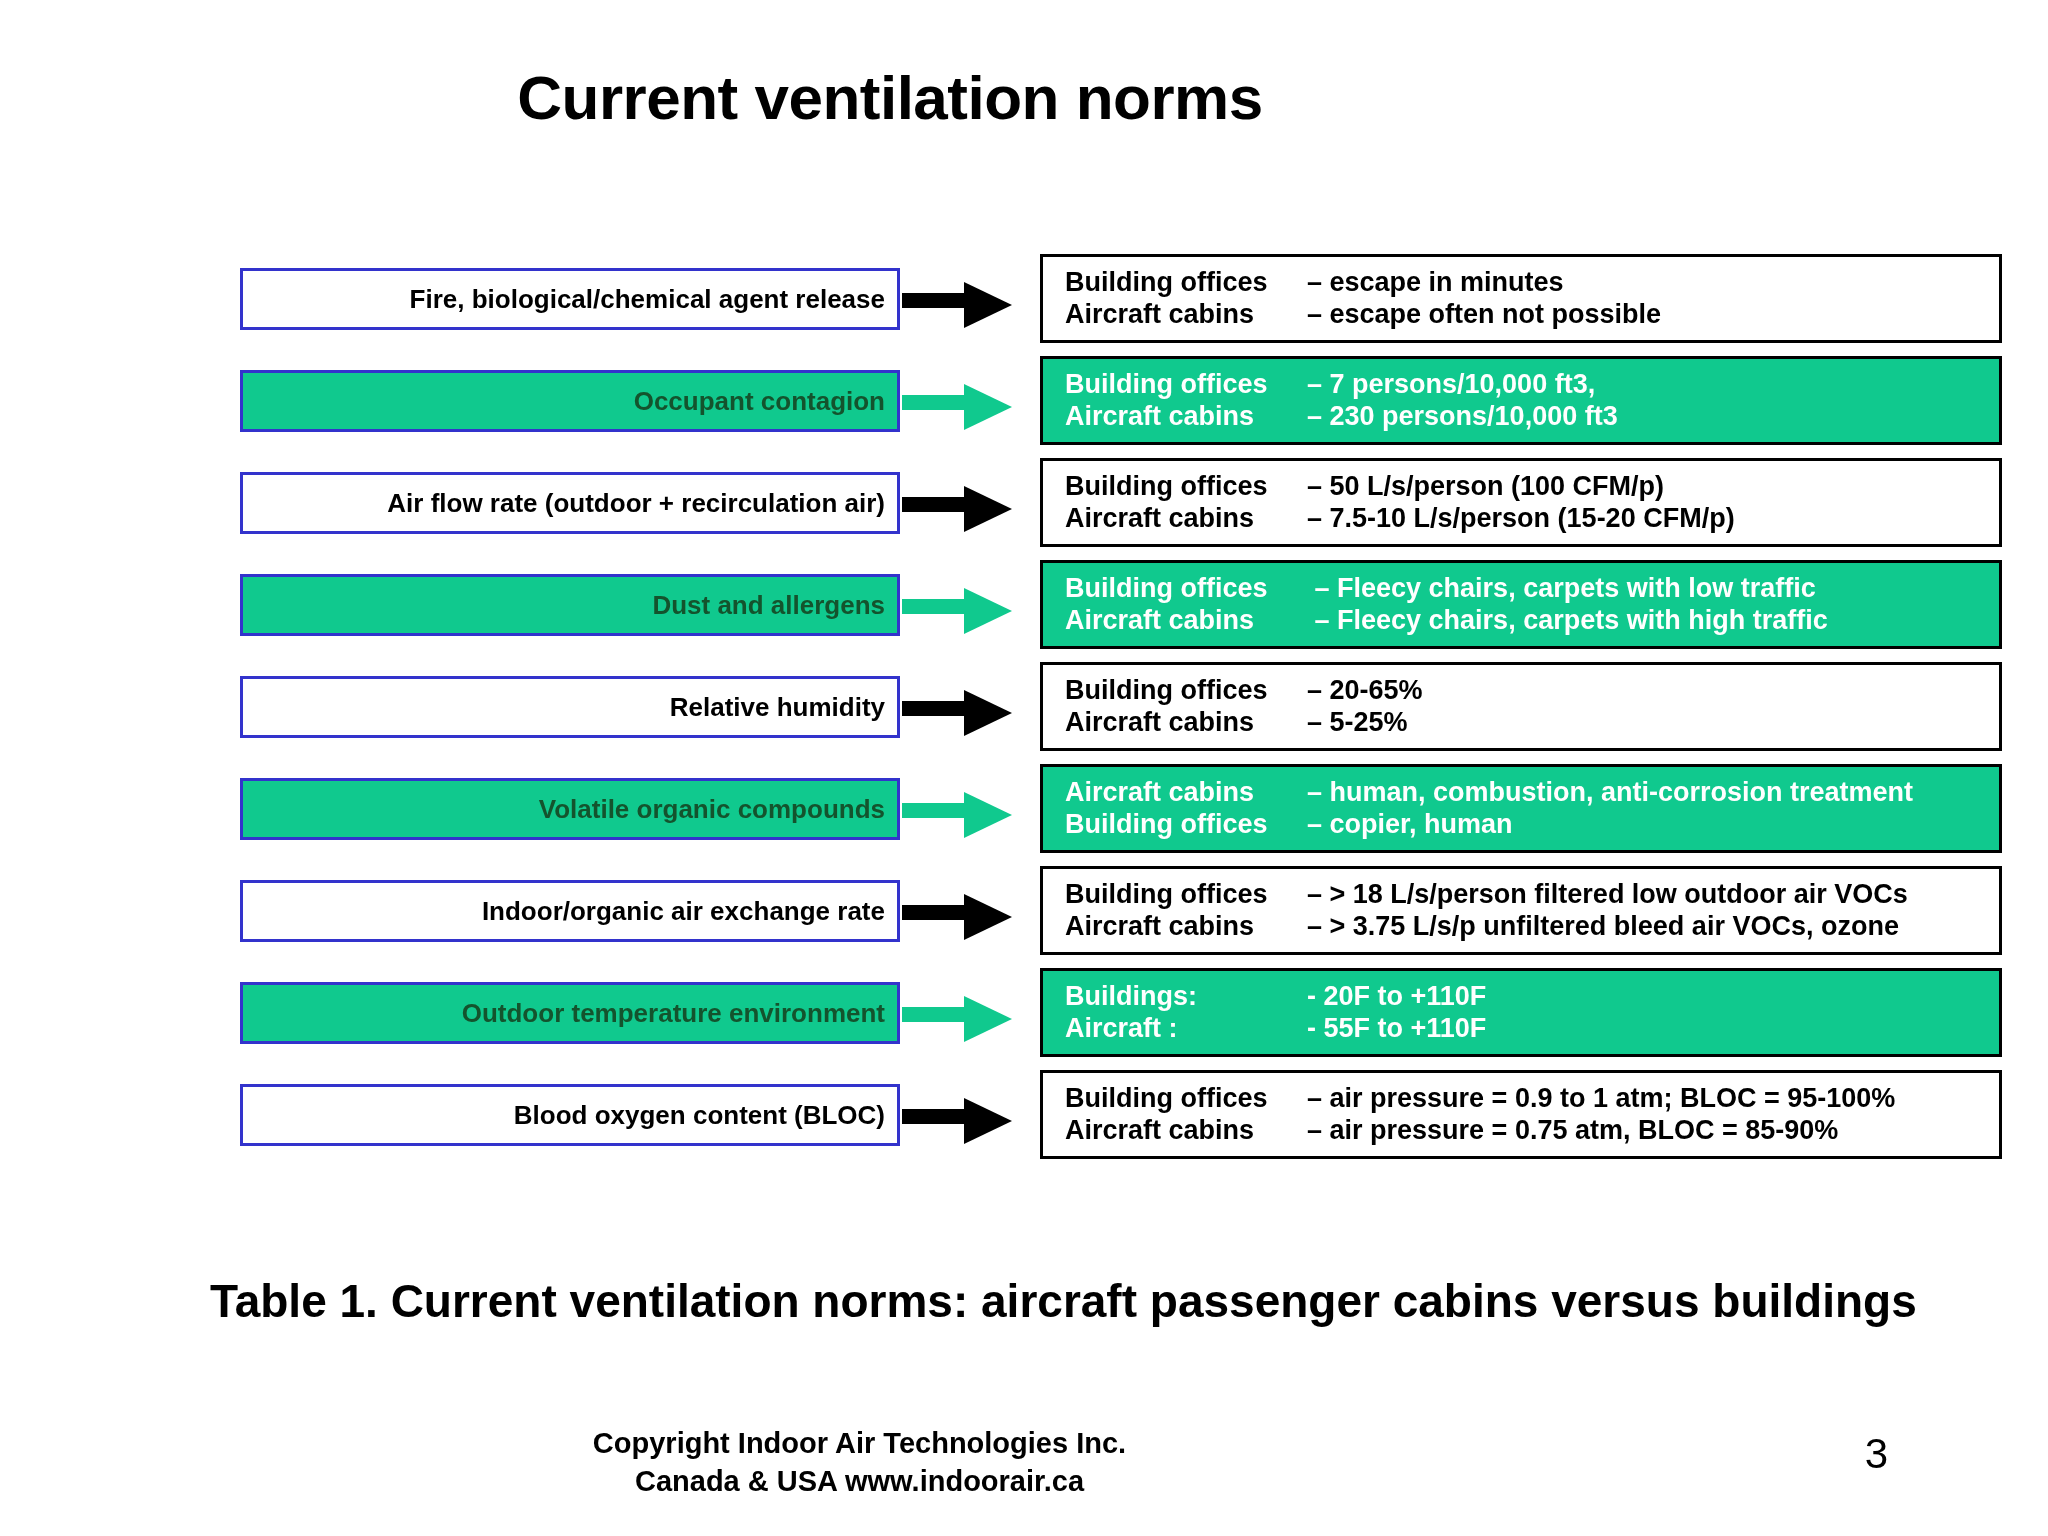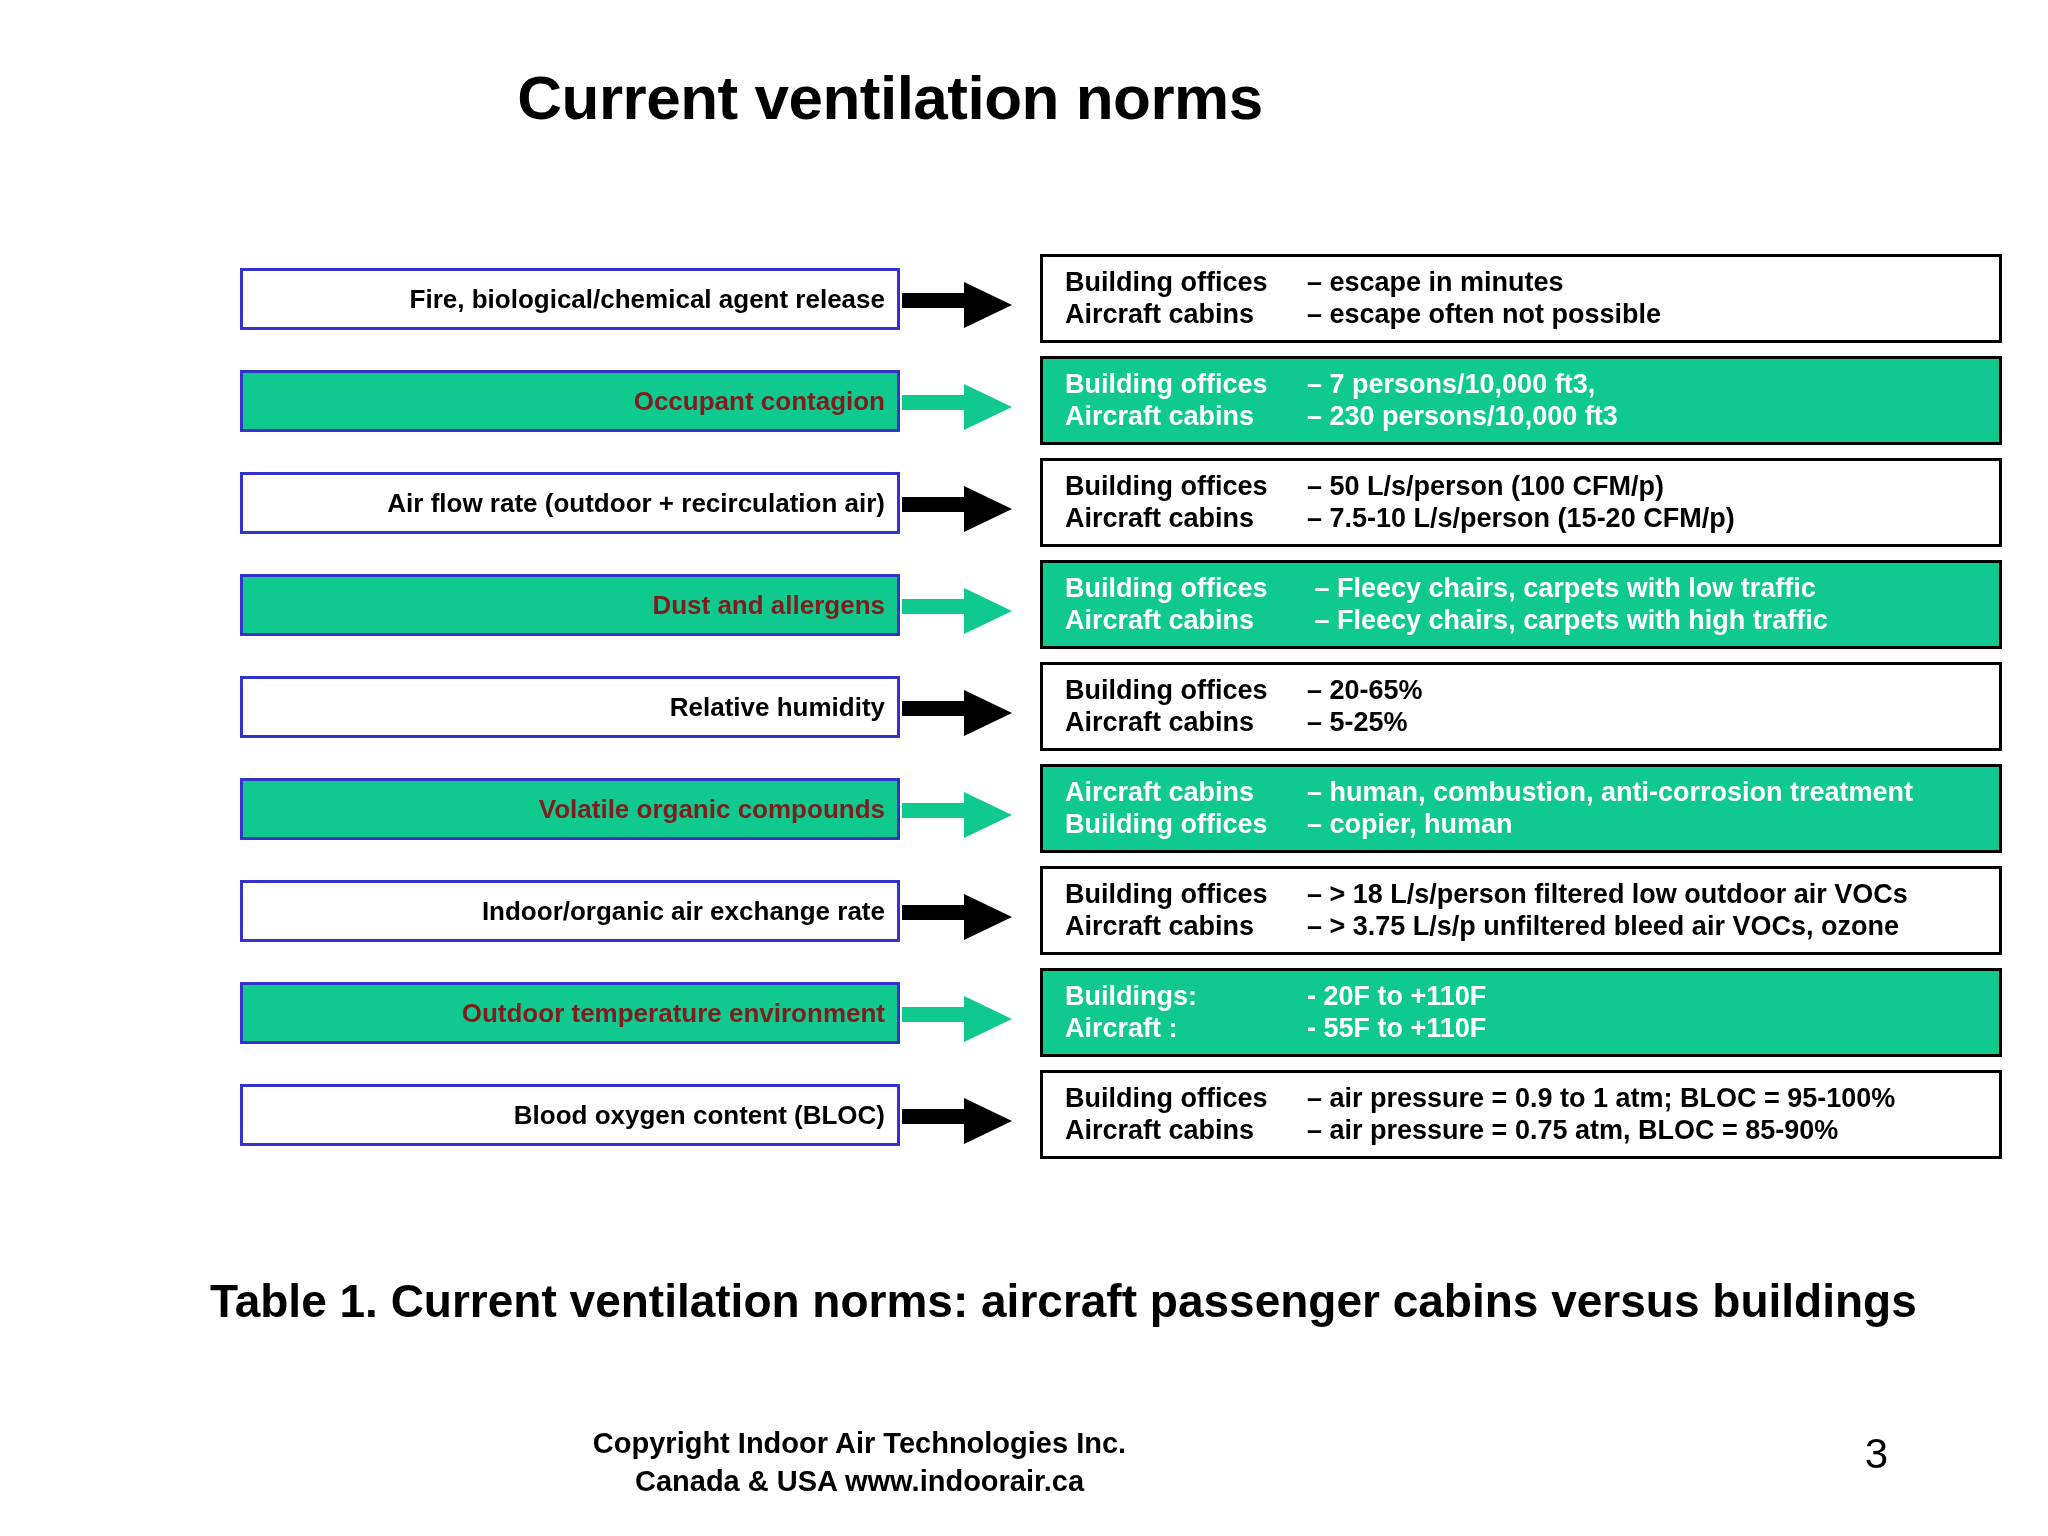--- a/index.html
+++ b/index.html
@@ -59,21 +59,21 @@
   }
   .left-box.white { background: #ffffff; }
   .left-box.green { background: #10c98e; }
   .left-label {
     font-size: 26px;
     font-weight: bold;
     line-height: 1;
     white-space: nowrap;
   }
   .left-box.white .left-label { color: #000000; }
-  .left-box.green .left-label { color: #7f1d1d; }
+  .left-box.green .left-label { color: #14532d; }
 
   
   .arrow {
     position: absolute;
     left: 902px;
     top: 18px;
     width: 110px;
     height: 28px;
   }
   .arrow .shaft {

